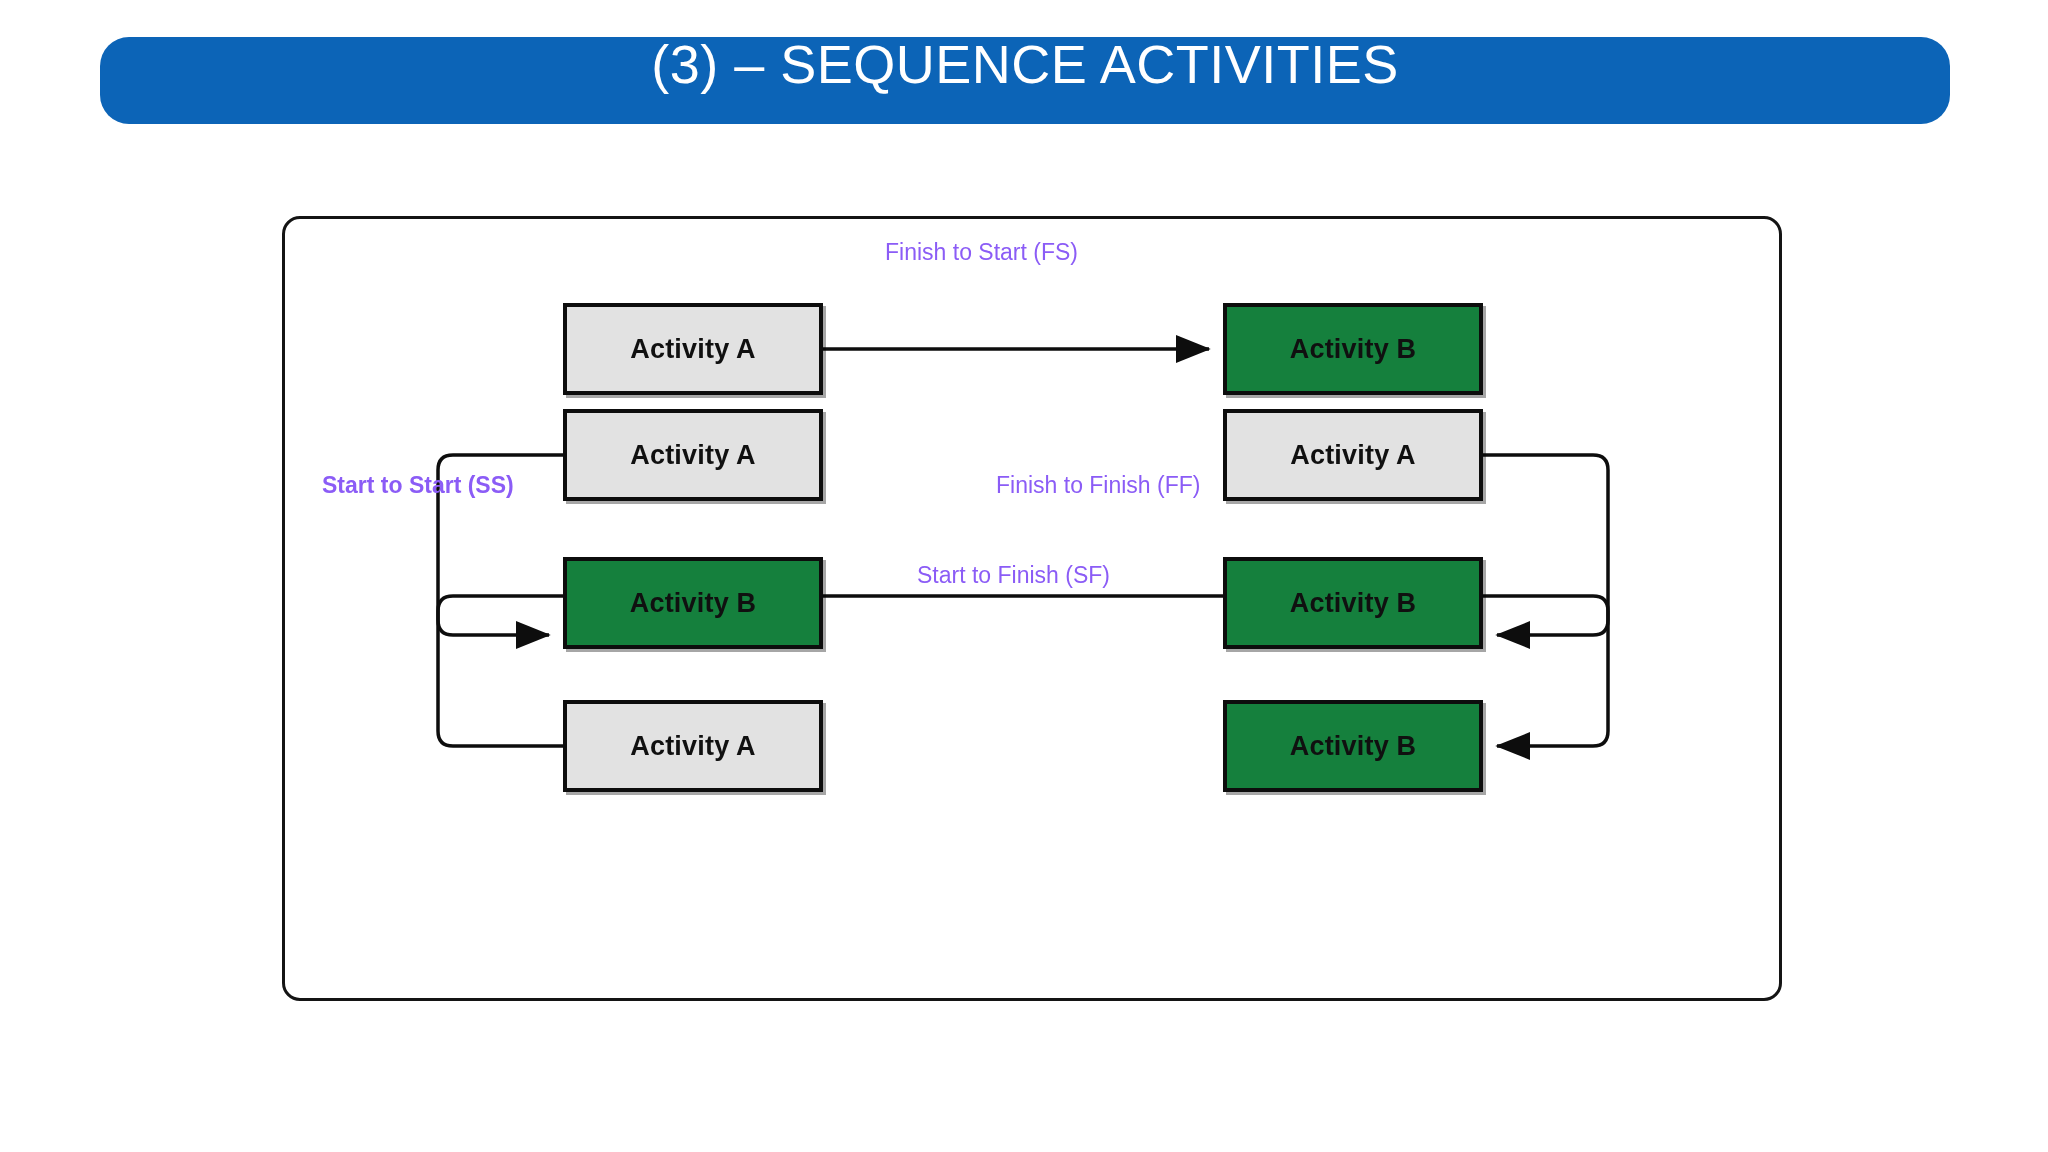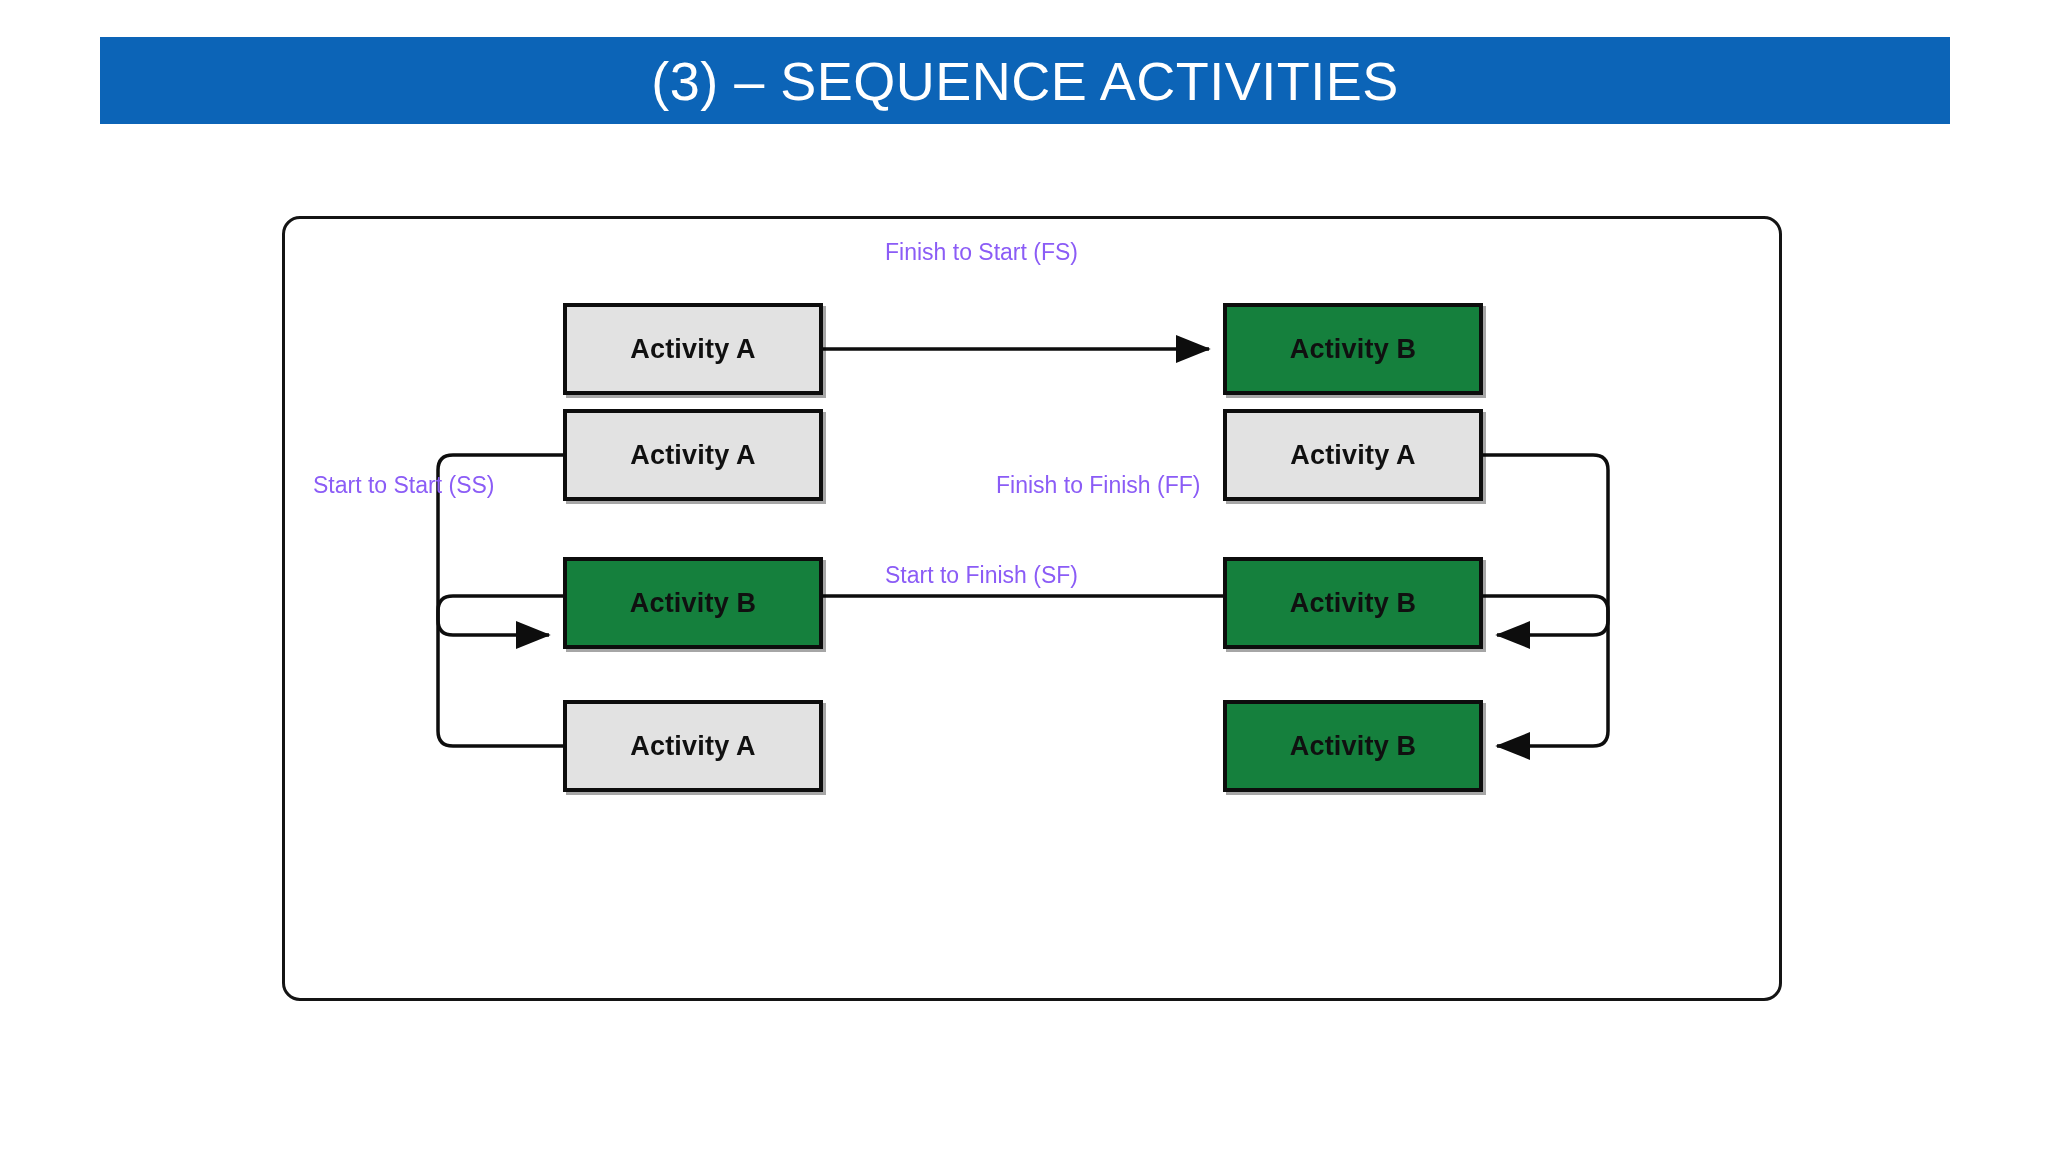--- a/index.html
+++ b/index.html
@@ -17,22 +17,22 @@
 
   
   #title-banner {
     position: absolute;
     left: 100px;
     top: 37px;
     width: 1850px;
     height: 87px;
     background: #0C64B7;
     display: flex;
-    align-items: center;
     justify-content: center;
+    border-radius: 29px;
   }
   #title-text {
     color: #FFFFFF;
     font-family: "Liberation Sans", sans-serif;
     font-size: 54px;
     font-weight: 400;
     letter-spacing: 0.5px;
     white-space: nowrap;
     line-height: 1;
   }
@@ -95,23 +95,23 @@
   .conn-label {
     position: absolute;
     font-family: "Liberation Sans", sans-serif;
     font-size: 23px;
     font-weight: 400;
     color: #8b5cf6;
     white-space: nowrap;
     line-height: 1;
   }
   #label-fs { left: 600px; top:  22px; }
-  #label-ss { left:  28px; top: 255px; }
+  #label-ss { left:  37px; top: 255px; font-weight: bold; }
   #label-ff { left: 711px; top: 255px; }
-  #label-sf { left: 600px; top: 345px; }
+  #label-sf { left: 632px; top: 345px; }
 </style>
 </head>
 <body>
 
 <div id="title-banner">
   <div id="title-text">(3) – SEQUENCE ACTIVITIES</div>
 </div>
 
 <div id="diagram-container">
 

